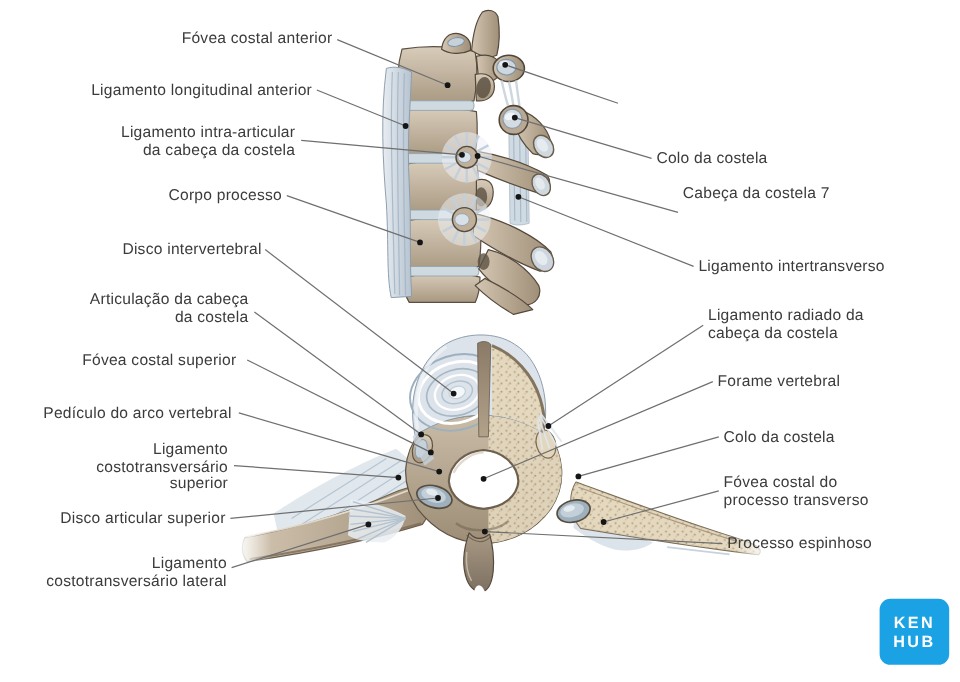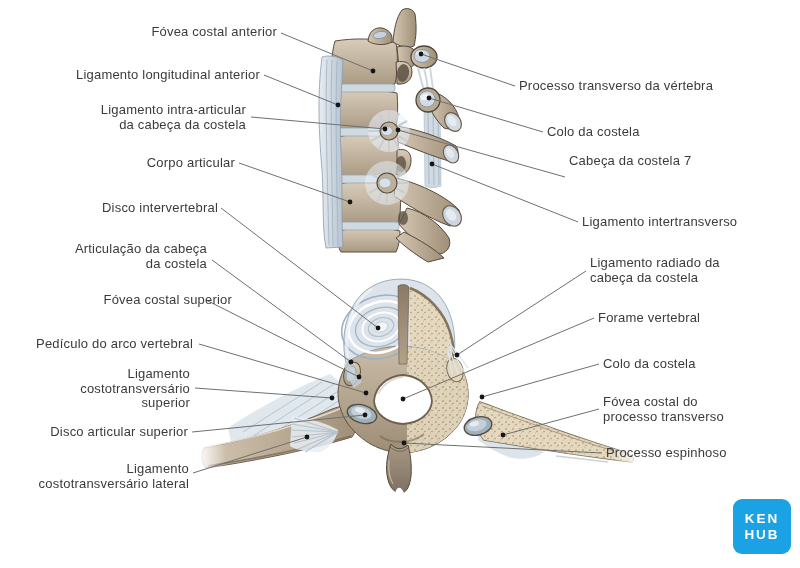--- a/index.html
+++ b/index.html
@@ -372,34 +372,33 @@
           <line x1="602" y1="453" x2="404" y2="443"></line>
           <circle cx="404" cy="443" r="2.4" stroke="none"></circle>
         </g>
   </g>
 </svg>
 
 <div class="lbl r" style="right:523px;top:25px;">Fóvea costal anterior</div>
 <div class="lbl r" style="right:540px;top:68px;">Ligamento longitudinal anterior</div>
 <div class="lbl r" style="right:554px;top:103px;">Ligamento intra-articular
 da cabeça da costela</div>
-<div class="lbl r" style="right:565px;top:156px;">Corpo articular</div>
+<div class="lbl r" style="right:565px;top:156px;">Corpo processo</div>
 <div class="lbl r" style="right:582px;top:201px;">Disco intervertebral</div>
 <div class="lbl r" style="right:593px;top:242px;">Articulação da cabeça
 da costela</div>
-<div class="lbl r" style="right:568px;top:293px;">Fóvea costal superior</div>
+<div class="lbl r" style="right:603px;top:293px;">Fóvea costal superior</div>
 <div class="lbl r" style="right:607px;top:337px;">Pedículo do arco vertebral</div>
 <div class="lbl r" style="right:610px;top:367px;">Ligamento
 costotransversário
 superior</div>
 <div class="lbl r" style="right:612px;top:425px;">Disco articular superior</div>
 <div class="lbl r" style="right:611px;top:462px;">Ligamento
 costotransversário lateral</div>
 
-<div class="lbl" style="left:519px;top:79px;">Processo transverso da vértebra</div>
 <div class="lbl" style="left:547px;top:125px;">Colo da costela</div>
 <div class="lbl" style="left:569px;top:154px;">Cabeça da costela 7</div>
 <div class="lbl" style="left:582px;top:215px;">Ligamento intertransverso</div>
 <div class="lbl" style="left:590px;top:256px;">Ligamento radiado da
 cabeça da costela</div>
 <div class="lbl" style="left:598px;top:311px;">Forame vertebral</div>
 <div class="lbl" style="left:603px;top:357px;">Colo da costela</div>
 <div class="lbl" style="left:603px;top:395px;">Fóvea costal do
 processo transverso</div>
 <div class="lbl" style="left:606px;top:446px;">Processo espinhoso</div>

